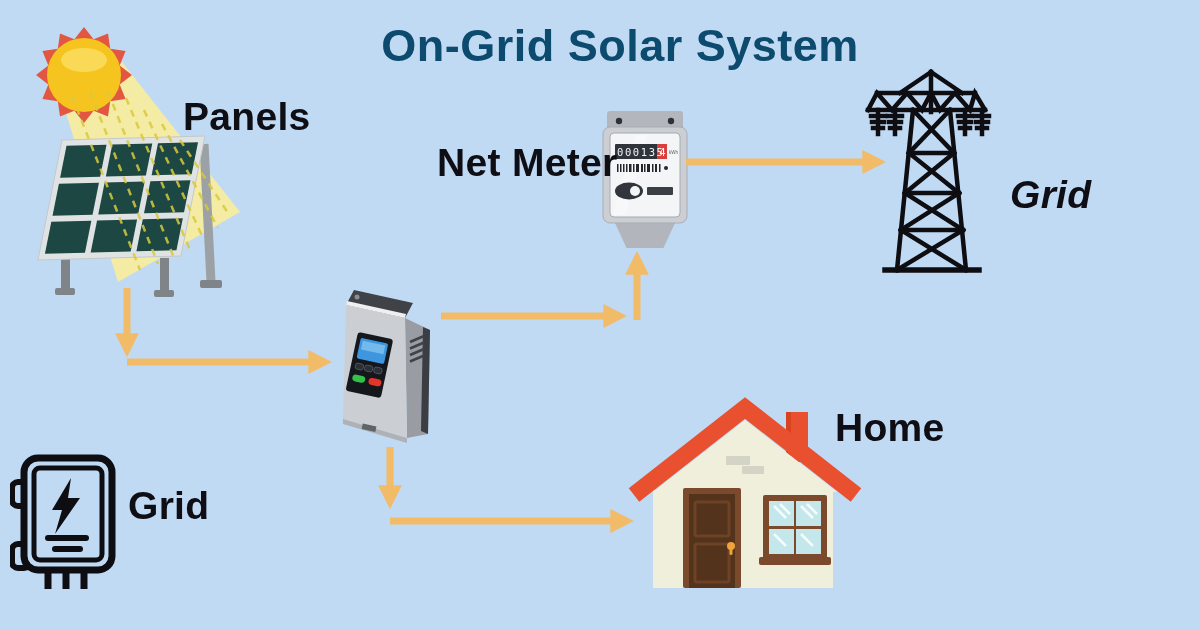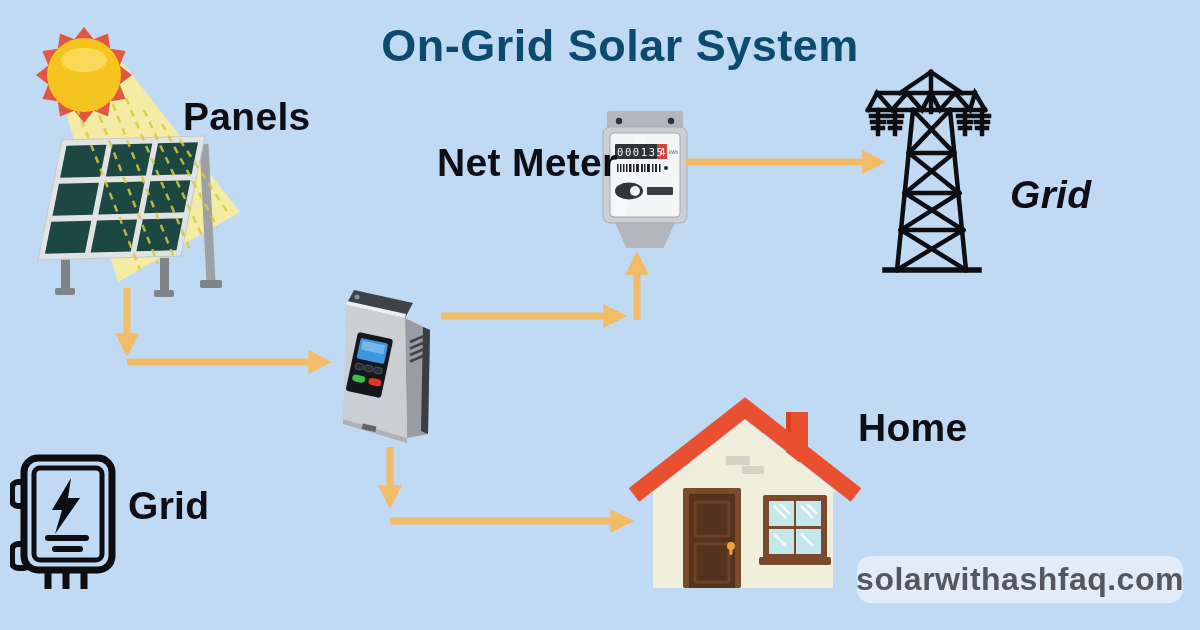--- a/index.html
+++ b/index.html
@@ -14,21 +14,21 @@
     font-size:45px; font-weight:700; color:#0c4a6e; letter-spacing:0.5px;
   }
   .label {
     position:absolute; font-size:39px; font-weight:700; color:#0E0E14;
     letter-spacing:0.3px; white-space:nowrap;
   }
   .lbl-panels   { left:183px; top:95px;  }
   .lbl-netmeter { left:437px; top:141px; }
   .lbl-grid     { left:1010px; top:173px;font-style:italic; }
   .lbl-inverter { left:443px; top:363px; }
-  .lbl-home     { left:858px; top:406px; }
+  .lbl-home     { left:835px; top:406px; }
   .lbl-panel    { left:128px; top:484px; }
   .illus { position:absolute; }
   .solar    { left:8px;   top:12px;  }
   .breaker  { left:10px;  top:448px; }
   .inverter { left:322px; top:270px; }
   .meter    { left:595px; top:103px; }
   .tower    { left:852px; top:58px;  }
   .home     { left:628px; top:396px; }
   .arrows   { left:0; top:0; pointer-events:none; }
   .watermark {
@@ -271,15 +271,14 @@
       <line x1="390" y1="521" x2="627" y2="521" marker-end="url(#ah)"></line>
     </g>
   </svg>
 
   <div class="label lbl-panels">Panels</div>
   <div class="label lbl-netmeter">Net Meter</div>
   <div class="label lbl-grid">Grid</div>
   <div class="label lbl-home">Home</div>
   <div class="label lbl-panel">Grid</div>
 
-  <div class="watermark">solarwithashfaq.com</div>
 
 </div>
 
 </body></html>

